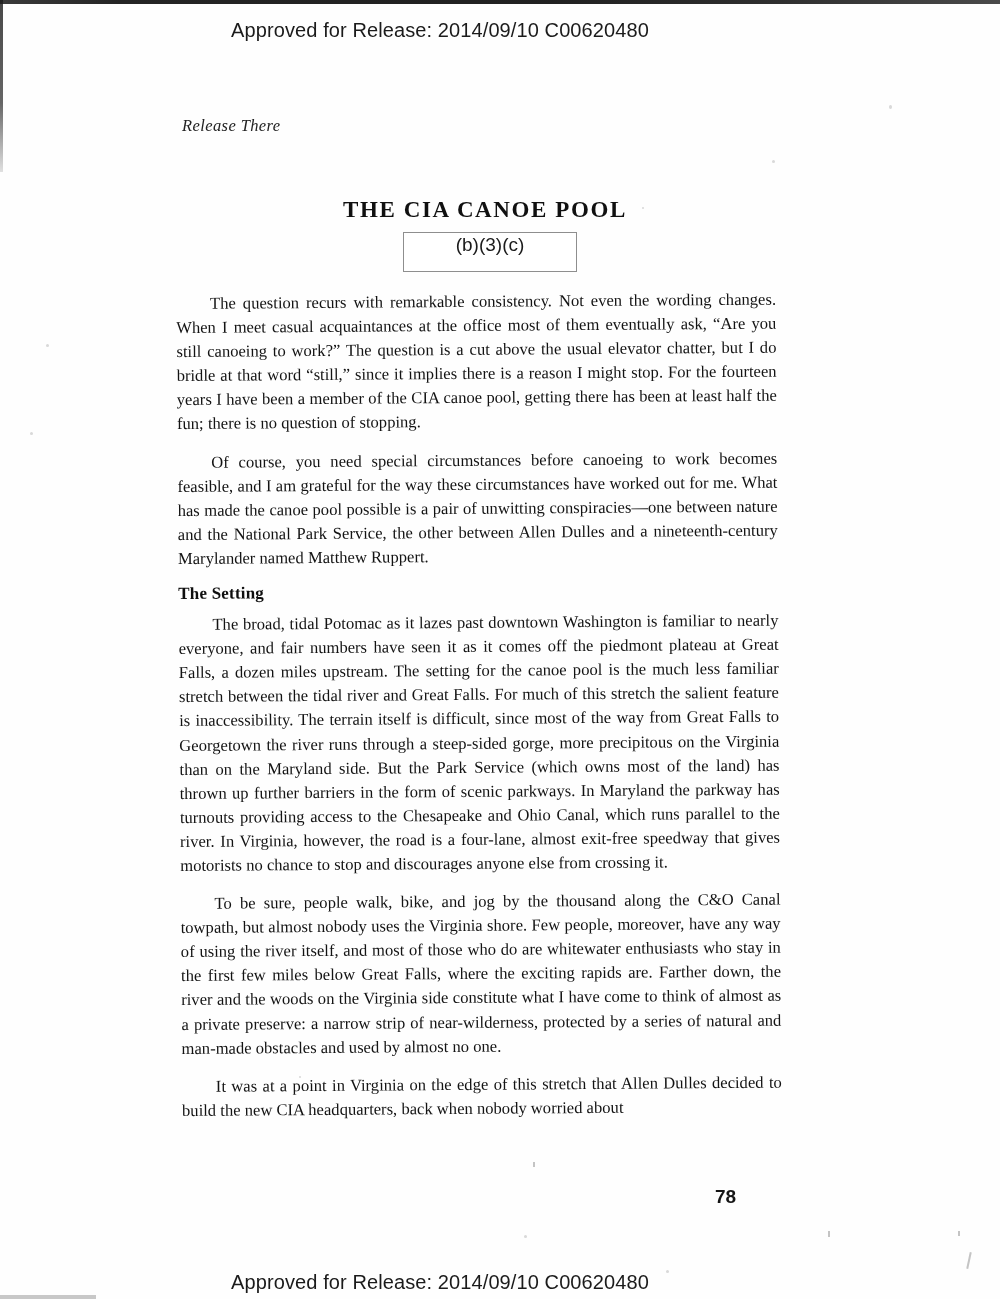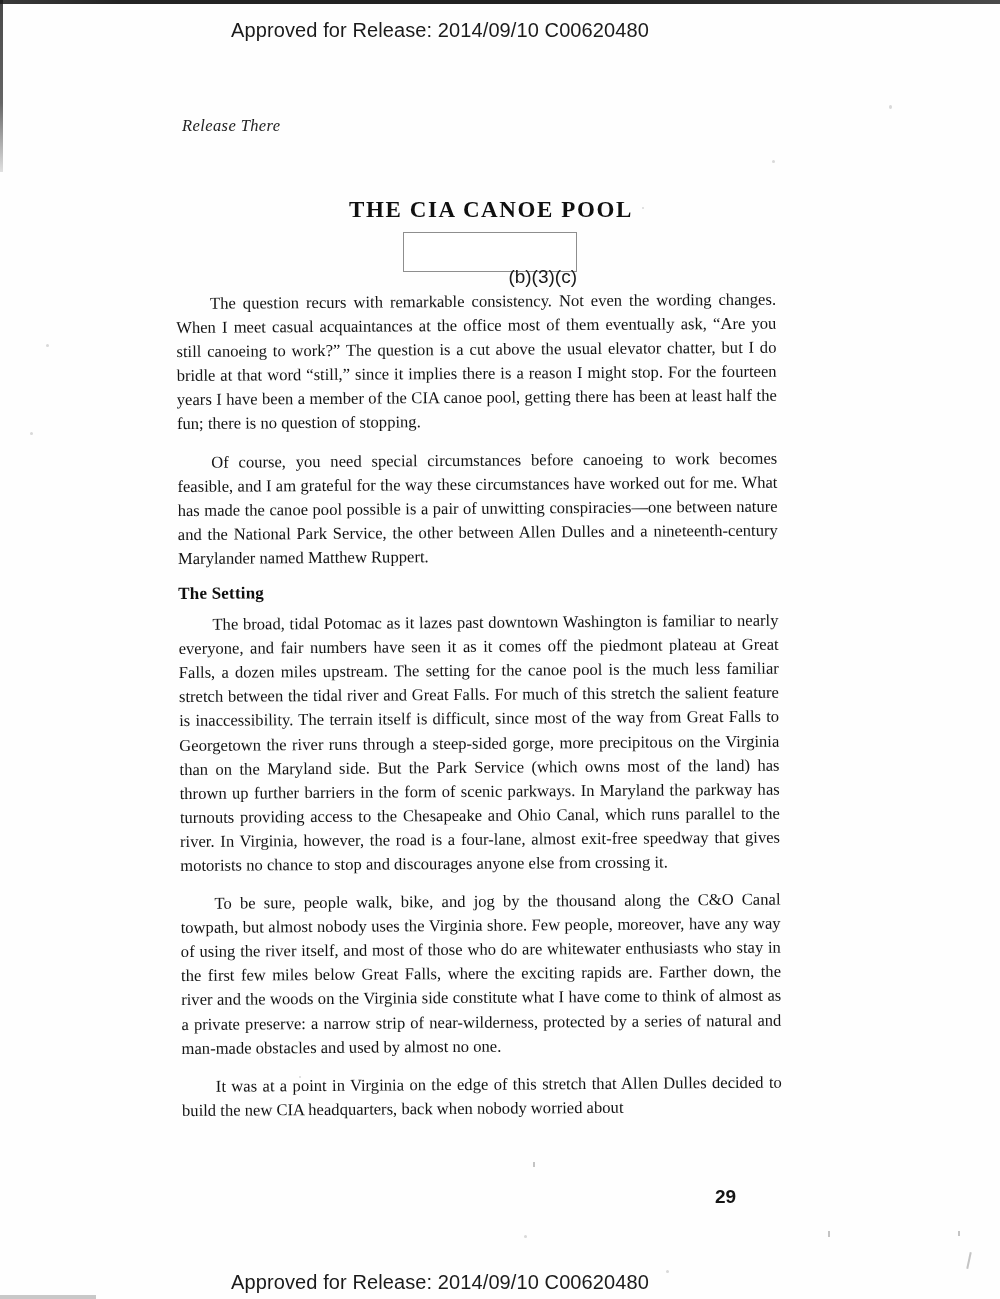--- a/index.html
+++ b/index.html
@@ -80,44 +80,42 @@
   .doc-title {
     position: absolute;
     left: 0; top: 197px;
     width: 970px;
     text-align: center;
     font-family: "Liberation Serif", serif;
     font-weight: bold;
     font-size: 23px;
     letter-spacing: 1.6px;
     color: #101010;
-    padding-left: 6px;
   }
 
   
   .redaction-box {
     position: absolute;
     left: 403px;
     top: 232px;
     width: 174px;
     height: 40px;
     border: 1px solid #8e8e8e;
     background: #ffffff;
     box-sizing: border-box;
   }
   .redaction-label {
     position: absolute;
     left: 403px;
     top: 234px;
     width: 174px;
-    text-align: right;
+    text-align: center;
     font-family: "Liberation Sans", sans-serif;
     font-size: 19px;
     color: #1b1b1b;
-    margin-top: 32px;
   }
 
   
   .body-block {
     position: absolute;
     left: 176px;
     top: 292px;
     width: 600px;
   }
   p.para {
@@ -192,17 +190,17 @@
     <p class="para">The question recurs with remarkable consistency. Not even the wording changes. When I meet casual acquaintances at the office most of them eventually ask, “Are you still canoeing to work?” The question is a cut above the usual elevator chatter, but I do bridle at that word “still,” since it implies there is a reason I might stop. For the fourteen years I have been a member of the CIA canoe pool, getting there has been at least half the fun; there is no question of stopping.</p>
     <p class="para tight">Of course, you need special circumstances before canoeing to work becomes feasible, and I am grateful for the way these circumstances have worked out for me. What has made the canoe pool possible is a pair of unwitting conspiracies—one between nature and the National Park Service, the other between Allen Dulles and a nineteenth-century Marylander named Matthew Ruppert.</p>
 
     <h2 class="subhead">The Setting</h2>
 
     <p class="para">The broad, tidal Potomac as it lazes past downtown Washington is familiar to nearly everyone, and fair numbers have seen it as it comes off the piedmont plateau at Great Falls, a dozen miles upstream. The setting for the canoe pool is the much less familiar stretch between the tidal river and Great Falls. For much of this stretch the salient feature is inaccessibility. The terrain itself is difficult, since most of the way from Great Falls to Georgetown the river runs through a steep-sided gorge, more precipitous on the Virginia than on the Maryland side. But the Park Service (which owns most of the land) has thrown up further barriers in the form of scenic parkways. In Maryland the parkway has turnouts providing access to the Chesapeake and Ohio Canal, which runs parallel to the river. In Virginia, however, the road is a four-lane, almost exit-free speedway that gives motorists no chance to stop and discourages anyone else from crossing it.</p>
     <p class="para">To be sure, people walk, bike, and jog by the thousand along the C&amp;O Canal towpath, but almost nobody uses the Virginia shore. Few people, moreover, have any way of using the river itself, and most of those who do are whitewater enthusiasts who stay in the first few miles below Great Falls, where the exciting rapids are. Farther down, the river and the woods on the Virginia side constitute what I have come to think of almost as a private preserve: a narrow strip of near-wilderness, protected by a series of natural and man-made obstacles and used by almost no one.</p>
     <p class="para">It was at a point in Virginia on the edge of this stretch that Allen Dulles decided to build the new CIA headquarters, back when nobody worried about</p>
   </div>
 
-  <div class="page-number">29</div>
+  <div class="page-number">78</div>
 
   <div class="stamp stamp-bottom">Approved for Release: 2014/09/10 C00620480</div>
 
 </div>
 
 </body></html>

